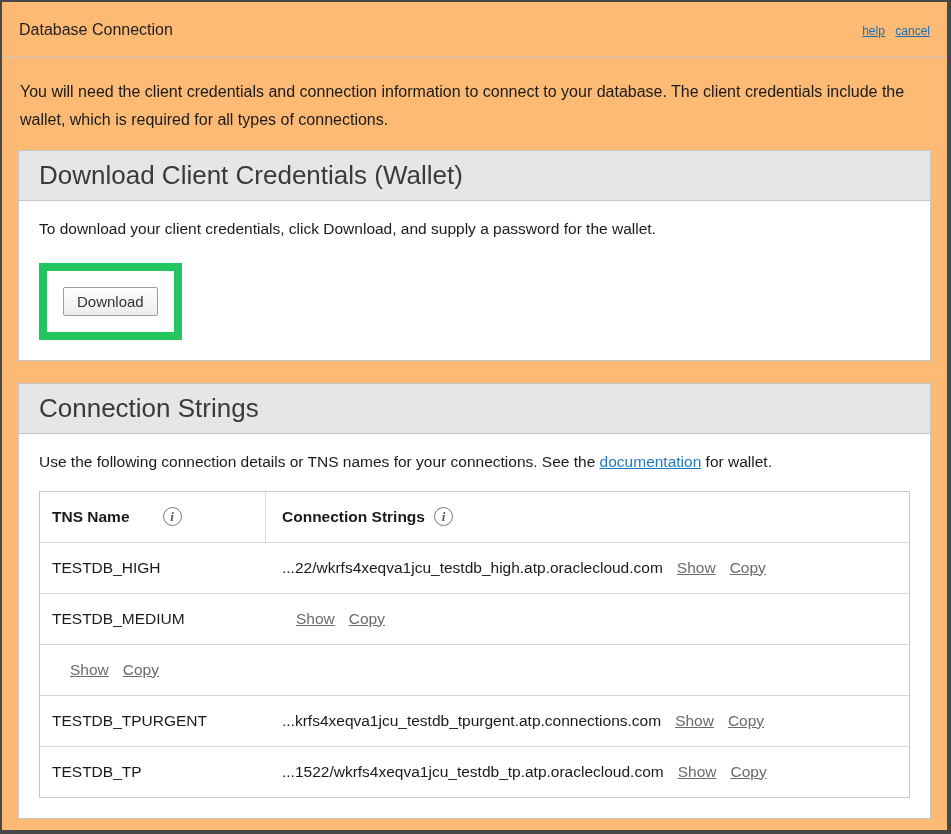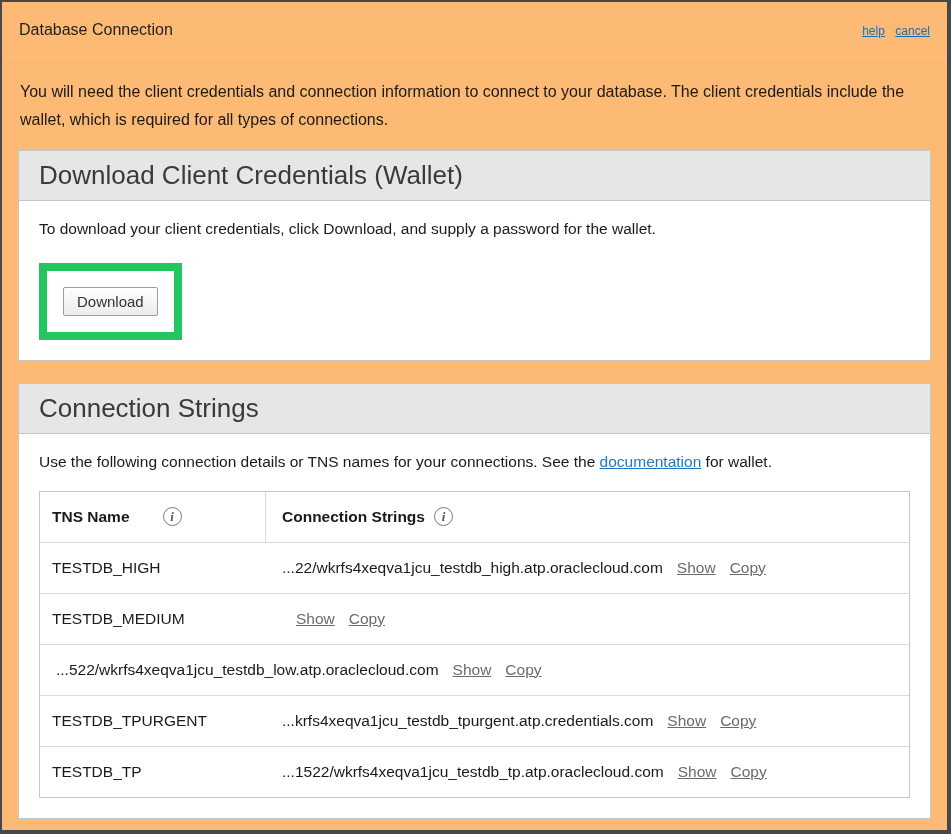--- a/index.html
+++ b/index.html
@@ -140,30 +140,29 @@
           <div class="t-row">
             <div class="t-cell tns">TESTDB_MEDIUM</div>
             <div class="t-cell conn">
               <a class="gray-link">Show</a>
               <a class="gray-link">Copy</a>
             </div>
           </div>
 
           <div class="t-row">
             <div class="t-cell conn">
-              <span class="conn-text">...522/wkrfs4xeqva1jcu_testdb_low.atp.oraclecloud.com</span>
               <a class="gray-link">Show</a>
               <a class="gray-link">Copy</a>
             </div>
           </div>
 
           <div class="t-row">
             <div class="t-cell tns">TESTDB_TPURGENT</div>
             <div class="t-cell conn">
-              <span class="conn-text">...krfs4xeqva1jcu_testdb_tpurgent.atp.credentials.com</span>
+              <span class="conn-text">...krfs4xeqva1jcu_testdb_tpurgent.atp.connections.com</span>
               <a class="gray-link">Show</a>
               <a class="gray-link">Copy</a>
             </div>
           </div>
 
           <div class="t-row">
             <div class="t-cell tns">TESTDB_TP</div>
             <div class="t-cell conn">
               <span class="conn-text">...1522/wkrfs4xeqva1jcu_testdb_tp.atp.oraclecloud.com</span>
               <a class="gray-link">Show</a>

